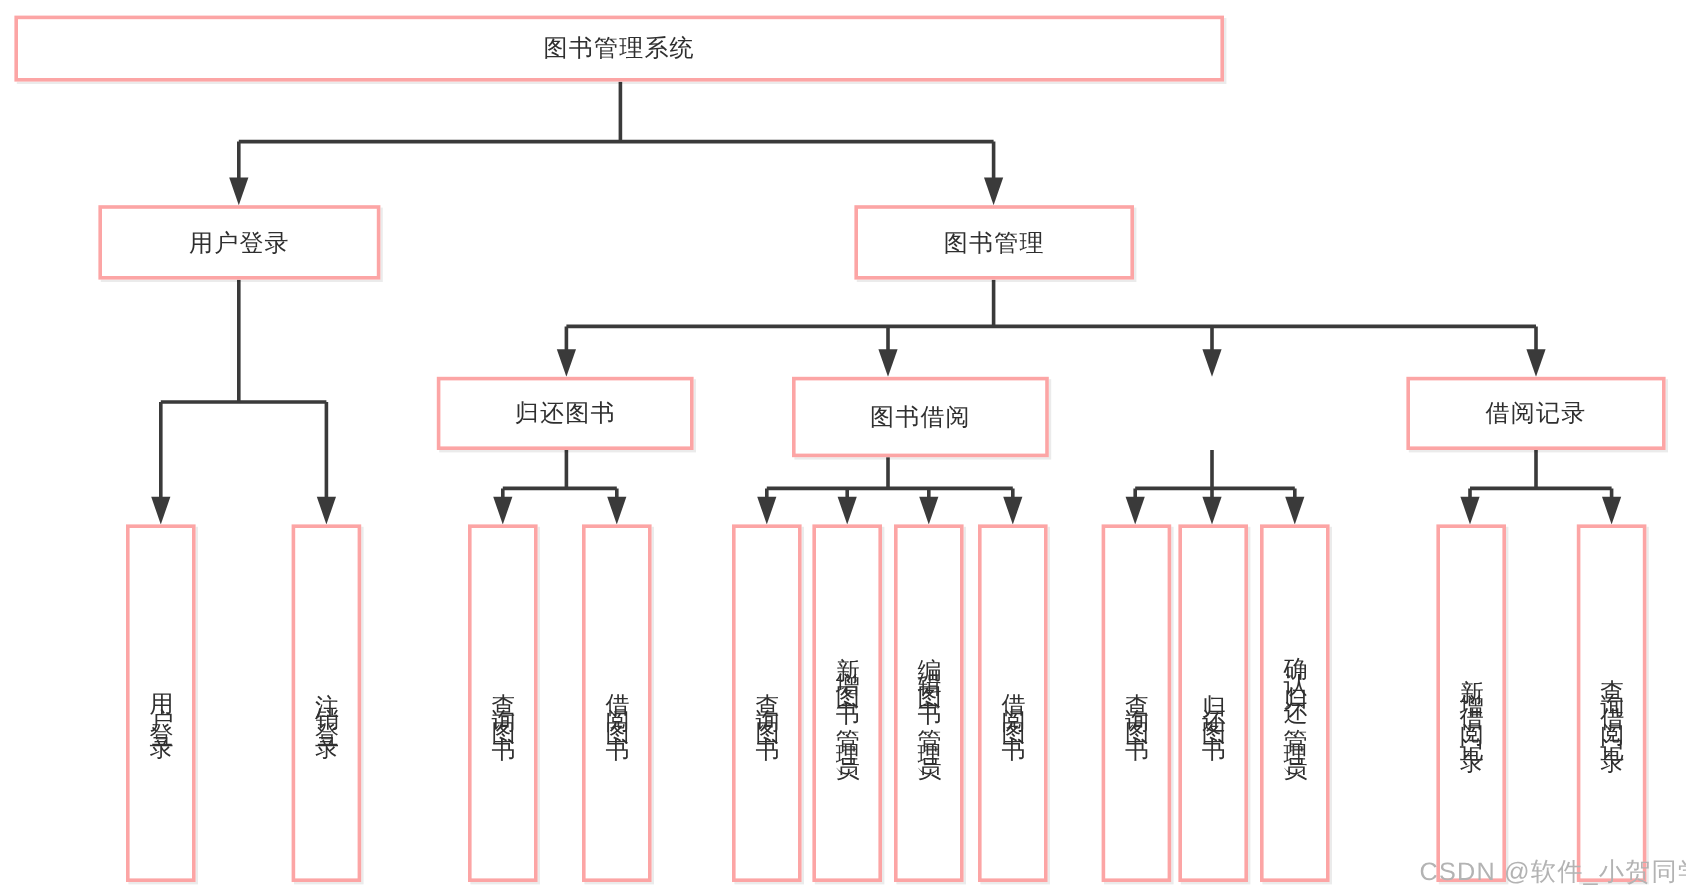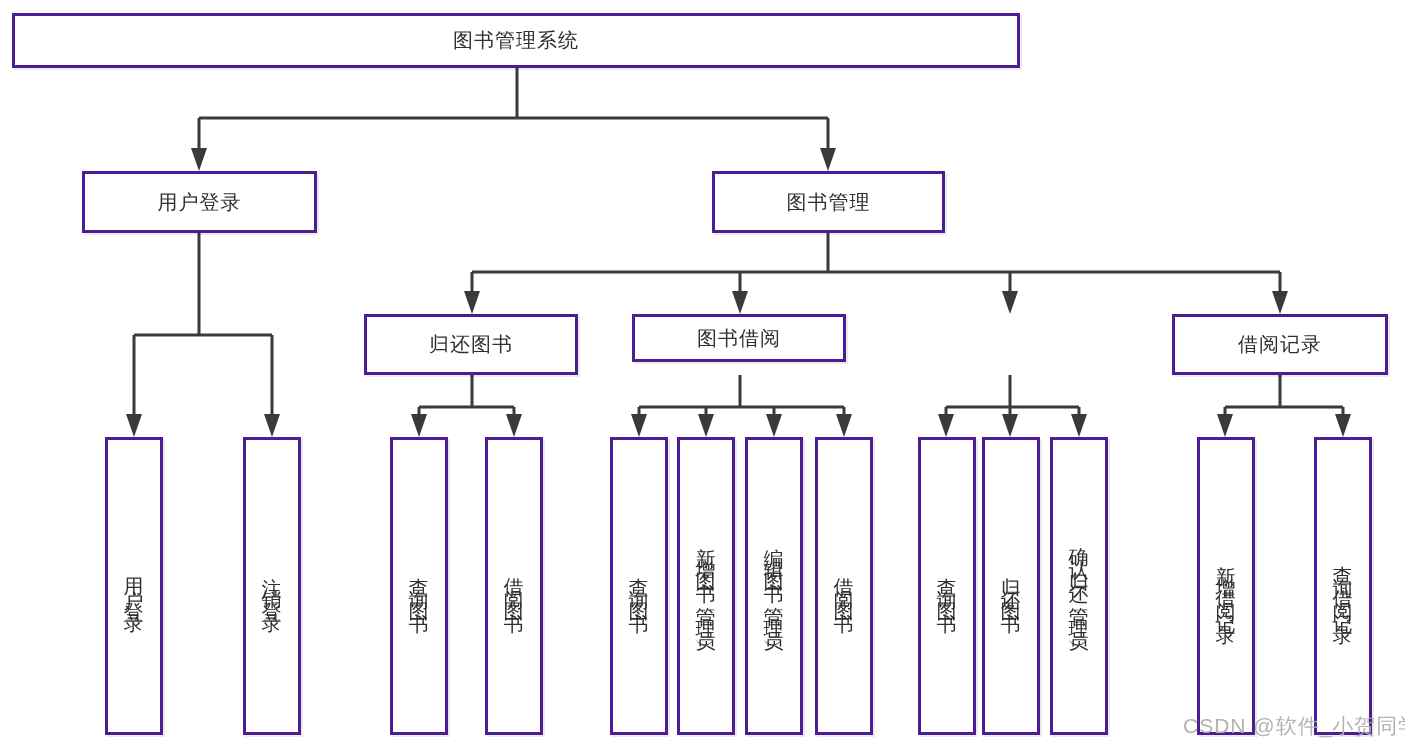--- a/index.html
+++ b/index.html
@@ -17,21 +17,21 @@
   }
   .wires {
     position: absolute;
     left: 0;
     top: 0;
     pointer-events: none;
   }
   .node {
     position: absolute;
     box-sizing: border-box;
-    border: 3px solid #4c1d95;
+    border: 3px solid #fca5a5;
     background: #ffffff;
     display: flex;
     align-items: center;
     justify-content: center;
     color: #2f2f2f;
     box-shadow: 2px 2px 0 rgba(0,0,0,0.08);
   }
   .node.h { font-size: 20px; letter-spacing: 1px; }
   .node.v { font-size: 20px; }
   .vtext {
@@ -39,21 +39,21 @@
     text-orientation: mixed;
     letter-spacing: 12px;
     line-height: 1;
     white-space: nowrap;
   }
   
   .n-root  { left: 12px;   top: 13px;  width: 1008px; height: 55px; }
   .n-user  { left: 82px;   top: 171px; width: 235px;  height: 62px; }
   .n-mgmt  { left: 712px;  top: 171px; width: 233px;  height: 62px; text-align: right; }
   .n-nb    { left: 364px;  top: 314px; width: 214px;  height: 61px; }
-  .n-bb    { left: 632px;  top: 314px; width: 214px;  height: 48px; }
+  .n-bb    { left: 660px;  top: 314px; width: 214px;  height: 67px; }
   .n-cb    { left: 902px;  top: 314px; width: 214px;  height: 61px; }
   .n-br    { left: 1172px; top: 314px; width: 216px;  height: 61px; text-align: right; }
   
   .leaf { top: 437px; height: 298px; width: 58px; }
   .l1  { left: 105px; }
   .l2  { left: 243px; }
   .l3  { left: 390px; }
   .l4  { left: 485px; }
   .l5  { left: 610px; }
   .l6  { left: 677px; }

